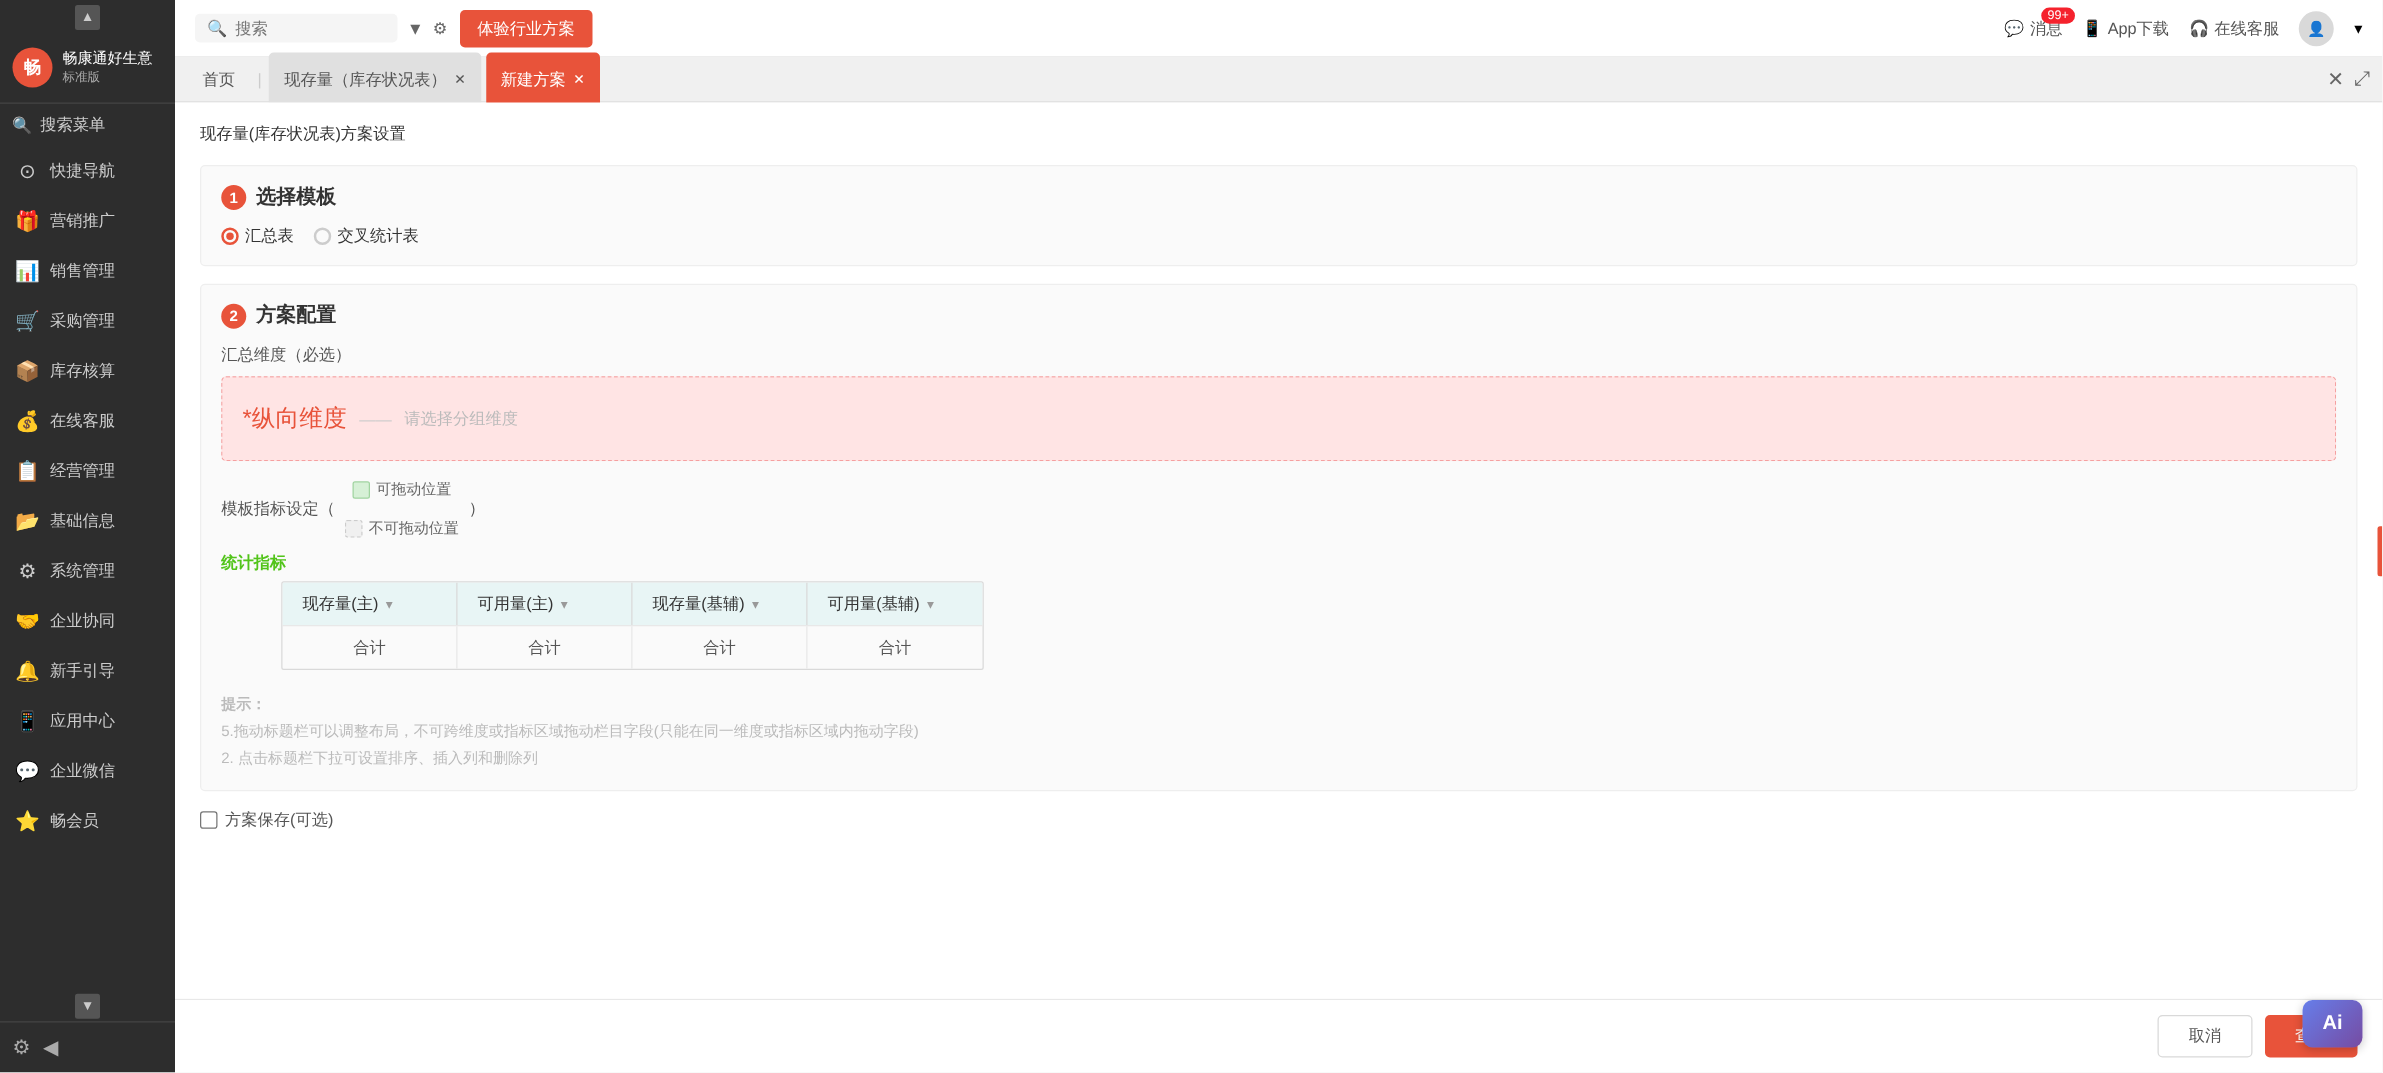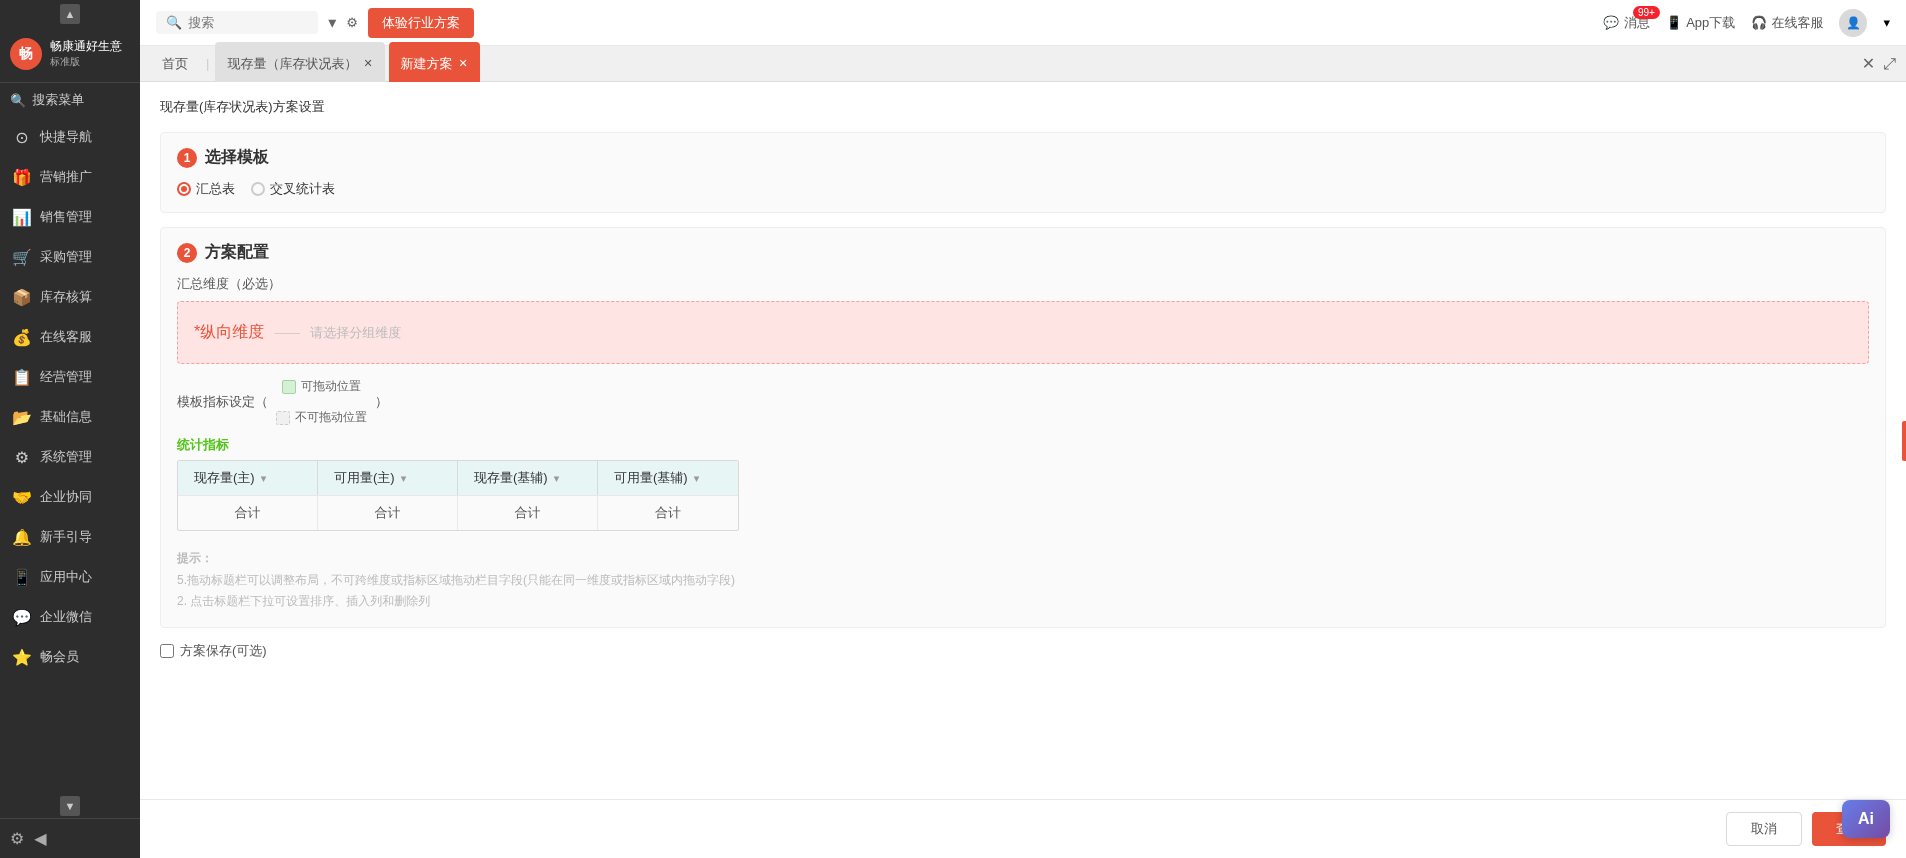--- a/index.html
+++ b/index.html
@@ -331,21 +331,21 @@
       background: #ffe4e4;
       border: 1px dashed #f5a0a0;
       border-radius: 4px;
       padding: 20px 16px;
       display: flex;
       align-items: center;
       gap: 10px;
     }
     .dimension-required {
       color: #e8533a;
-      font-size: 16px;
+      font-size: 19px;
     }
     .dimension-arrow {
       color: #ccc;
     }
     .dimension-placeholder {
       color: #bbb;
       font-size: 13px;
     }
 
     .indicator-label {
@@ -390,20 +390,21 @@
       color: #52c41a;
       font-size: 13px;
       margin-bottom: 6px;
       font-weight: bold;
     }
     .stats-table {
       border: 1px solid #d9d9d9;
       border-radius: 2px;
       overflow: hidden;
       display: inline-block;
+      margin-left: 48px;
     }
     .stats-table-header {
       display: flex;
       background: #e8f5f5;
     }
     .stats-table-header-cell {
       padding: 8px 16px;
       border-right: 1px solid #d9d9d9;
       display: flex;
       align-items: center;

